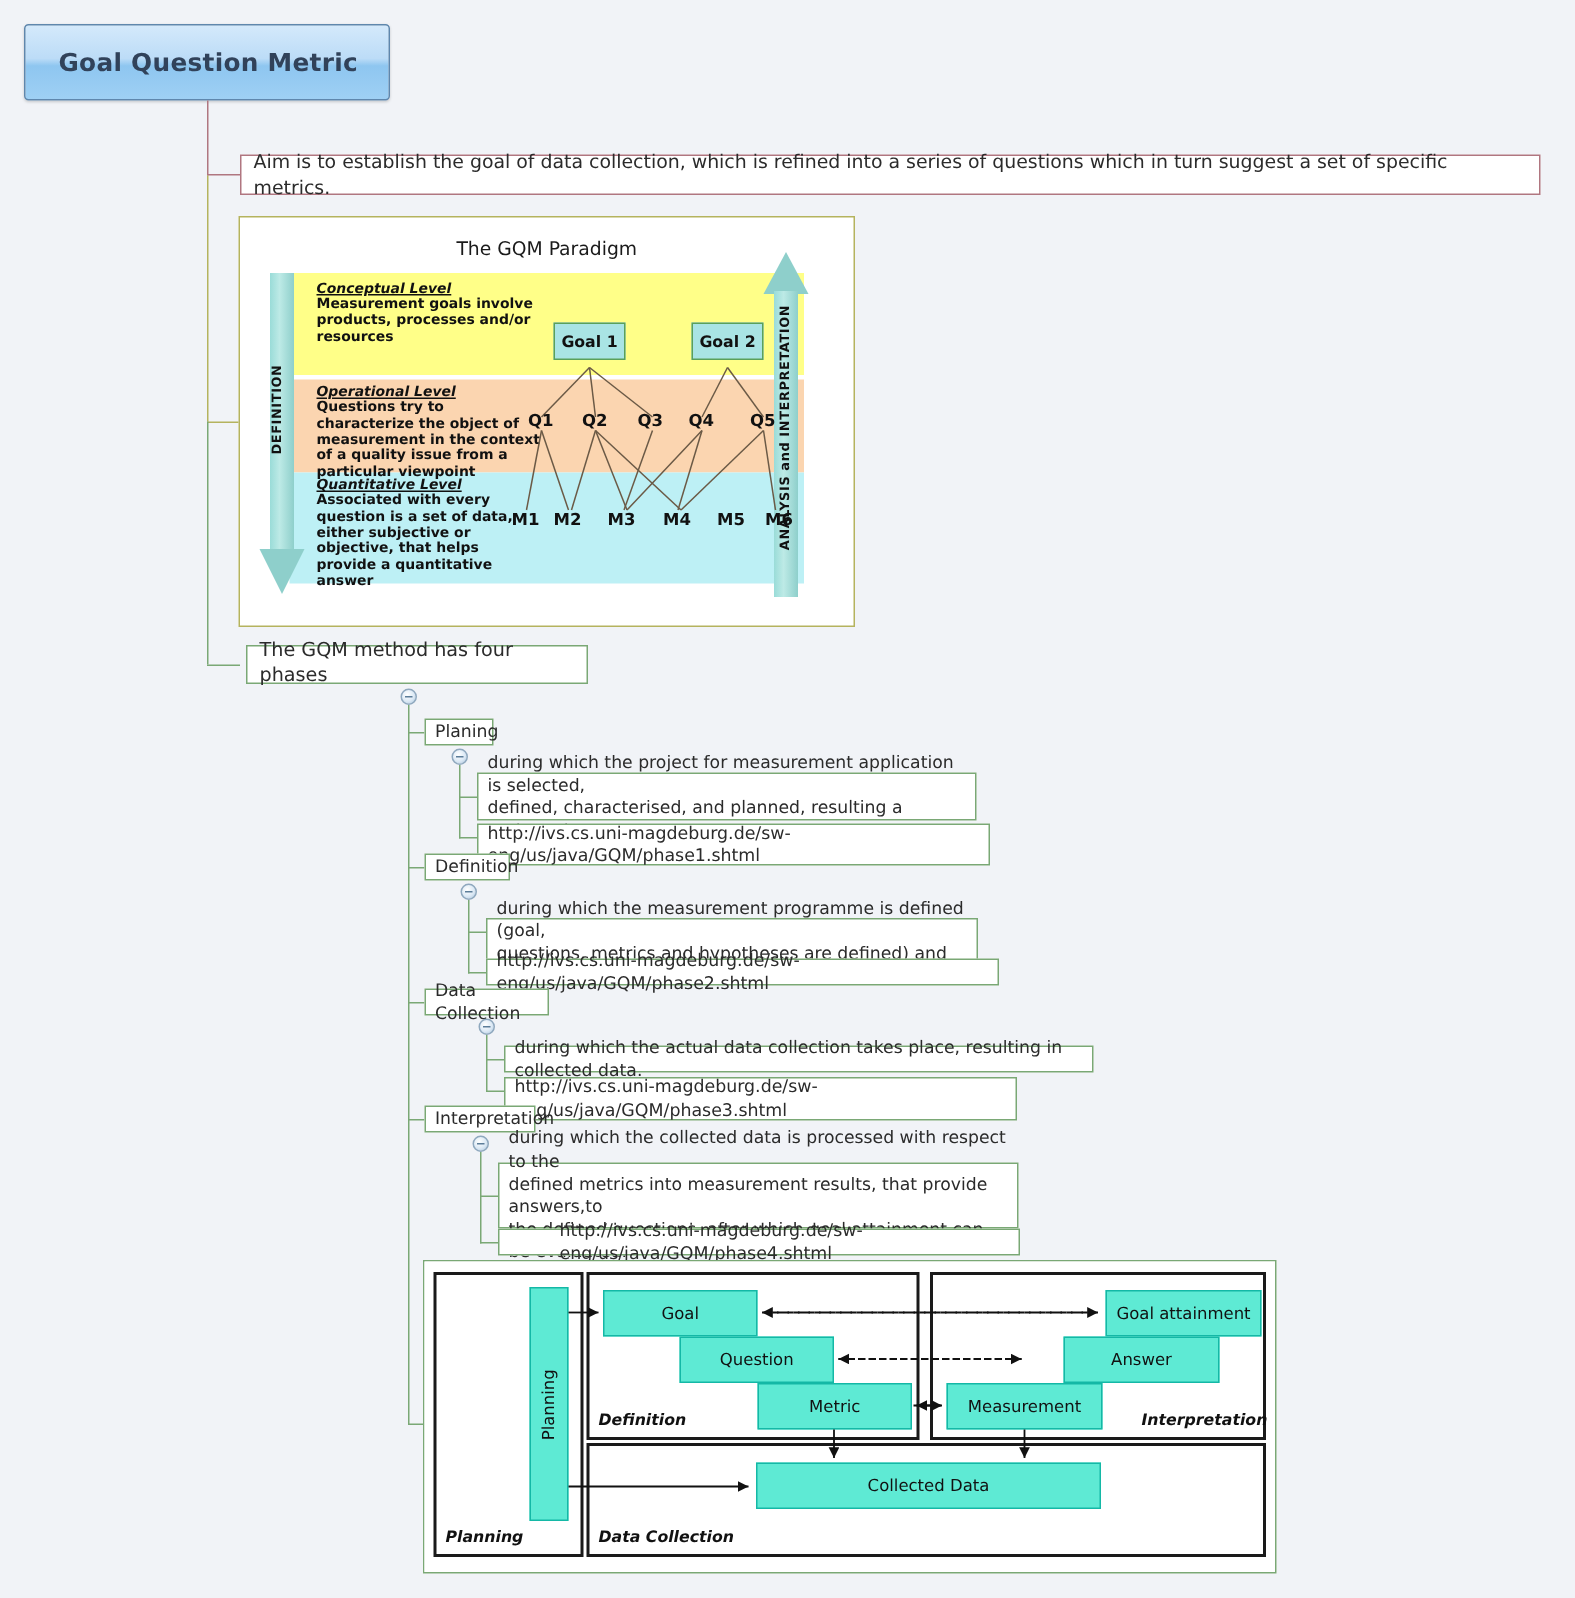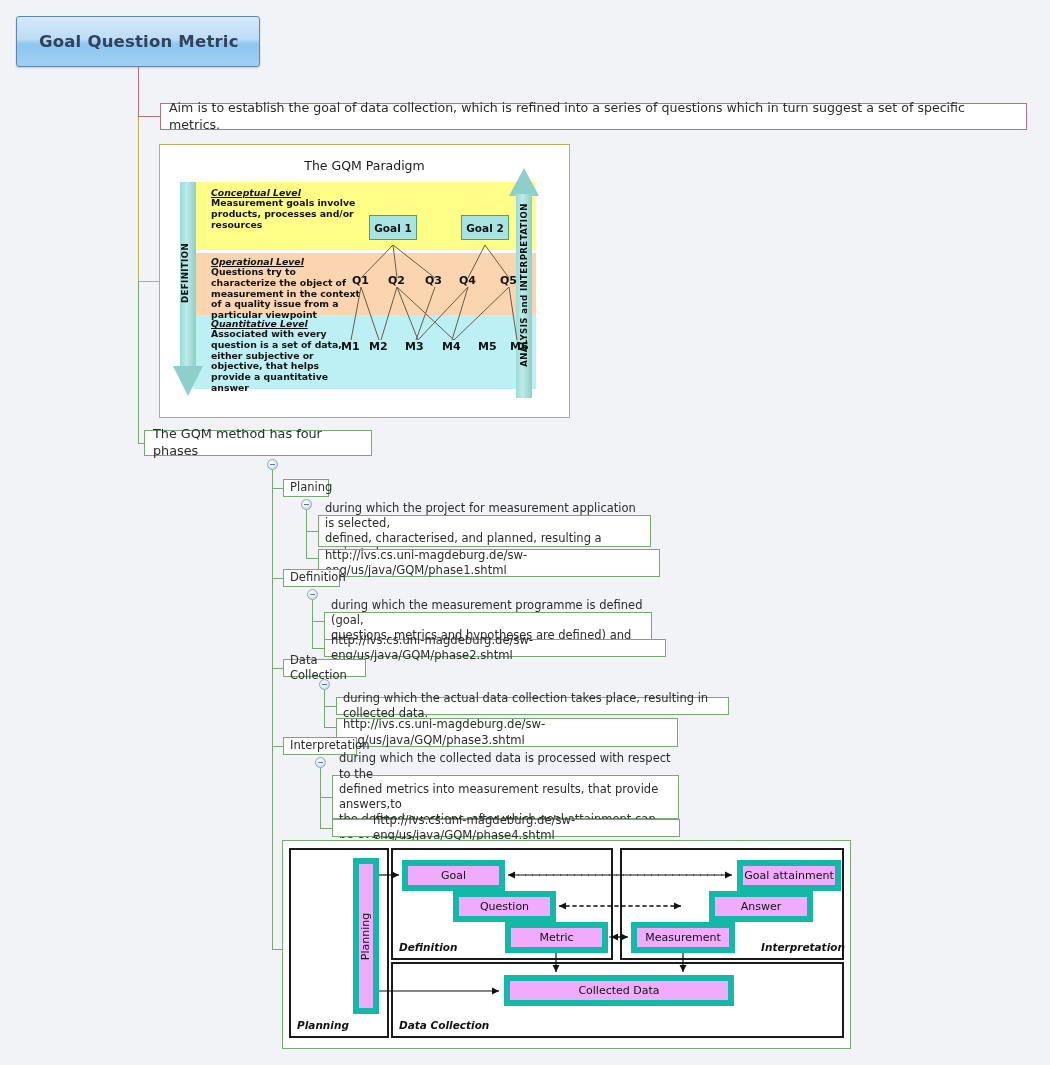--- a/index.html
+++ b/index.html
@@ -90,21 +90,21 @@
   .qm{position:absolute;font-size:11px;font-weight:bold;color:#111;}
 
   .bigarrow{position:absolute;}
   .bigarrow .shaft{position:absolute;left:7px;width:16px;
     background:linear-gradient(to right,#9adcd8 0%,#bdeae6 40%,#8ecfcb 100%);}
   .bigarrow .head{position:absolute;width:0;height:0;}
   .arrowtext{position:absolute;font-size:8.6px;font-weight:bold;color:#111;letter-spacing:.4px;white-space:nowrap;}
 
   
   #proc-pic{left:283px;top:841px;width:567px;height:207px;background:#fff;overflow:hidden;}
-  .pbox{position:absolute;box-sizing:border-box;border:6px solid #14b8a6;background:#f0abfc;
+  .pbox{position:absolute;box-sizing:border-box;border:1px solid #14b8a6;background:#5eead4;
         display:flex;align-items:center;justify-content:center;font-size:11px;color:#111;}
   .pframe{position:absolute;box-sizing:border-box;border:2px solid #1a1a1a;background:transparent;}
   .plabel{position:absolute;font-size:10.5px;font-style:italic;font-weight:bold;color:#111;}
   .rot{transform:rotate(-90deg);transform-origin:center;white-space:nowrap;}
 </style>
 </head>
 <body>
 
 <div class="abs" id="root-node">
   <span class="lbl">Goal Question Metric</span>
@@ -190,21 +190,21 @@
   <div class="qm" style="left:335px;top:124px;">Q5</div>
 
   <div class="qm" style="left:176px;top:190px;">M1</div>
   <div class="qm" style="left:204px;top:190px;">M2</div>
   <div class="qm" style="left:240px;top:190px;">M3</div>
   <div class="qm" style="left:277px;top:190px;">M4</div>
   <div class="qm" style="left:313px;top:190px;">M5</div>
   <div class="qm" style="left:345px;top:190px;">M6</div>
 </div>
 
-<div class="nodebox big abs" id="phases-header" style="left:144px;top:430px;width:228px;height:26px;display:flex;align-items:center;">The GQM method has four phases</div>
+<div class="nodebox big abs" id="phases-header" style="left:164px;top:430px;width:228px;height:26px;display:flex;align-items:center;">The GQM method has four phases</div>
 
 <div class="toggle" style="left:267px;top:459px;"></div>
 
 <div class="vline abs" style="left:272px;top:470px;height:480px;"></div>
 
 <div class="hline abs" style="left:272px;top:488px;width:11px;"></div>
 <div class="nodebox abs" style="left:283px;top:479px;width:46px;height:18px;display:flex;align-items:center;">Planing</div>
 <div class="toggle" style="left:301px;top:499px;"></div>
 <div class="vline abs" style="left:306px;top:510px;height:49px;"></div>
 <div class="hline abs" style="left:306px;top:531px;width:12px;"></div>

